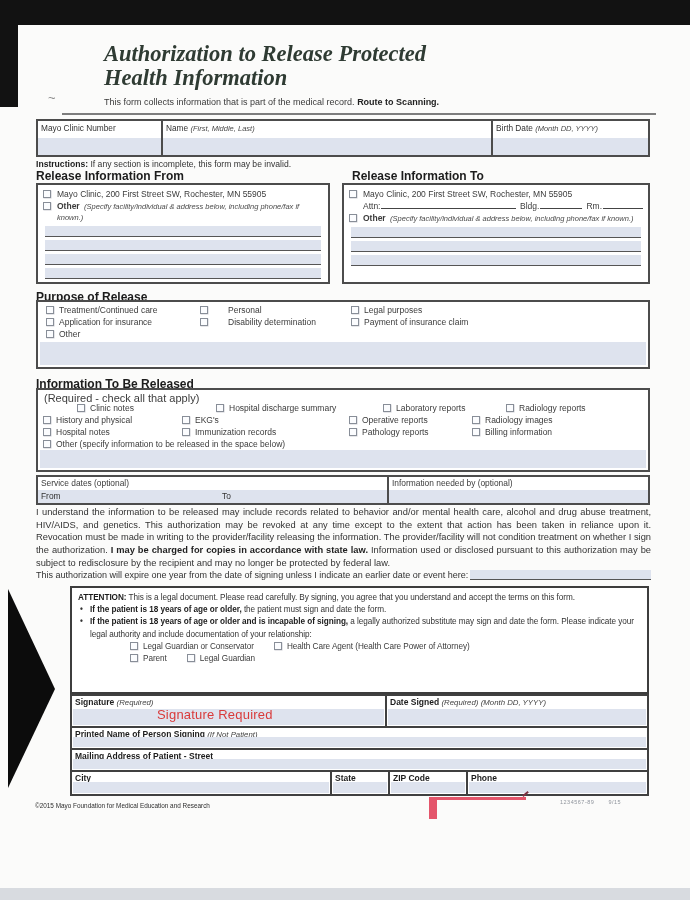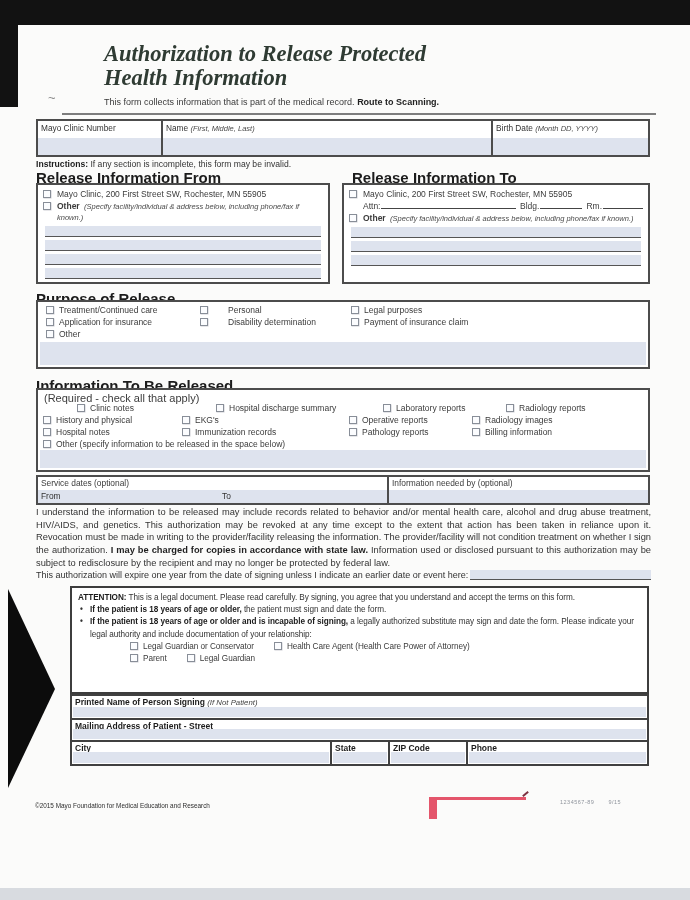--- a/index.html
+++ b/index.html
@@ -15,21 +15,21 @@
   .black-arrow { position:absolute; left:8px; top:589px; width:0; height:0;
                  border-top:100px solid transparent; border-bottom:99px solid transparent;
                  border-left:47px solid #0c0c0c; }
 
   
   .title { position:absolute; left:104px; top:42px; font-family:"Liberation Serif","DejaVu Serif",serif;
            font-weight:bold; font-style:italic; font-size:22.5px; line-height:24px; color:#2f3b33; }
   .subtitle { position:absolute; left:104px; top:97px; font-size:9px; color:#3a3a3a; }
   .subtitle b { color:#222; }
   .hr1 { position:absolute; left:62px; top:113px; width:594px; height:2px; background:#7d7d7d; }
-  .heading { position:absolute; font-size:15px; font-weight:bold; color:#1c1c1c;text-align:right; }
+  .heading { position:absolute; font-size:12px; font-weight:bold; color:#1c1c1c;text-align:right; }
   .cb { display:inline-block; width:8px; height:8px; border:1px solid #888e98; background:#fbfcfe;
         margin-right:5px; vertical-align:-1px; box-shadow:0.5px 0.5px 0 rgba(60,60,80,.25); flex:none; }
   .opt { font-size:8.5px; color:#3b3b3b; white-space:nowrap; }
   .note { font-style:italic; font-size:7.5px; color:#4a4a4a; }
   .formbox { position:absolute; border:2px solid #4c4c4c; background:#fff; }
 
   
   .ptable { position:absolute; left:36px; top:119px; width:614px; height:38px;
             border:2px solid #4c4c4c; display:flex; background:#fff; }
   .pcell { display:flex; flex-direction:column; }
@@ -343,21 +343,39 @@
       <span class="opt"><span class="cb"></span><span>Legal Guardian or Conservator</span></span>
       <span class="opt"><span class="cb"></span><span>Health Care Agent (Health Care Power of Attorney)</span></span>
     </div>
     <div class="att-cbrow">
       <span class="opt"><span class="cb"></span><span>Parent</span></span>
       <span class="opt"><span class="cb"></span><span>Legal Guardian</span></span>
     </div>
   </div>
 
   <div class="sigtable">
-    <div class="sigrow" style="height:22px;border-radius:9px;">
+    <div class="sigrow" style="height:30px;">
+      <div class="sigcell" style="flex:0 0 313px;">
+        <div class="lab">
+          <b>Signature</b>
+          <span class="req">(Required)</span>
+        </div>
+        <div class="field" style="height:16px;"></div>
+        <div class="overlay-red">Signature Required</div>
+      </div>
+      <div class="sigcell" style="flex:1;">
+        <div class="lab">
+          <b>Date Signed</b>
+          <span class="req">(Required)</span>
+          <span class="req">(Month DD, YYYY)</span>
+        </div>
+        <div class="field" style="height:16px;"></div>
+      </div>
+    </div>
+    <div class="sigrow" style="height:22px;">
       <div class="sigcell" style="flex:1;">
         <div class="lab">
           <b>Printed Name of Person Signing</b>
           <span class="req">(If Not Patient)</span>
         </div>
         <div class="field" style="height:10px;"></div>
       </div>
     </div>
     <div class="sigrow" style="height:22px;">
       <div class="sigcell" style="flex:1;">

